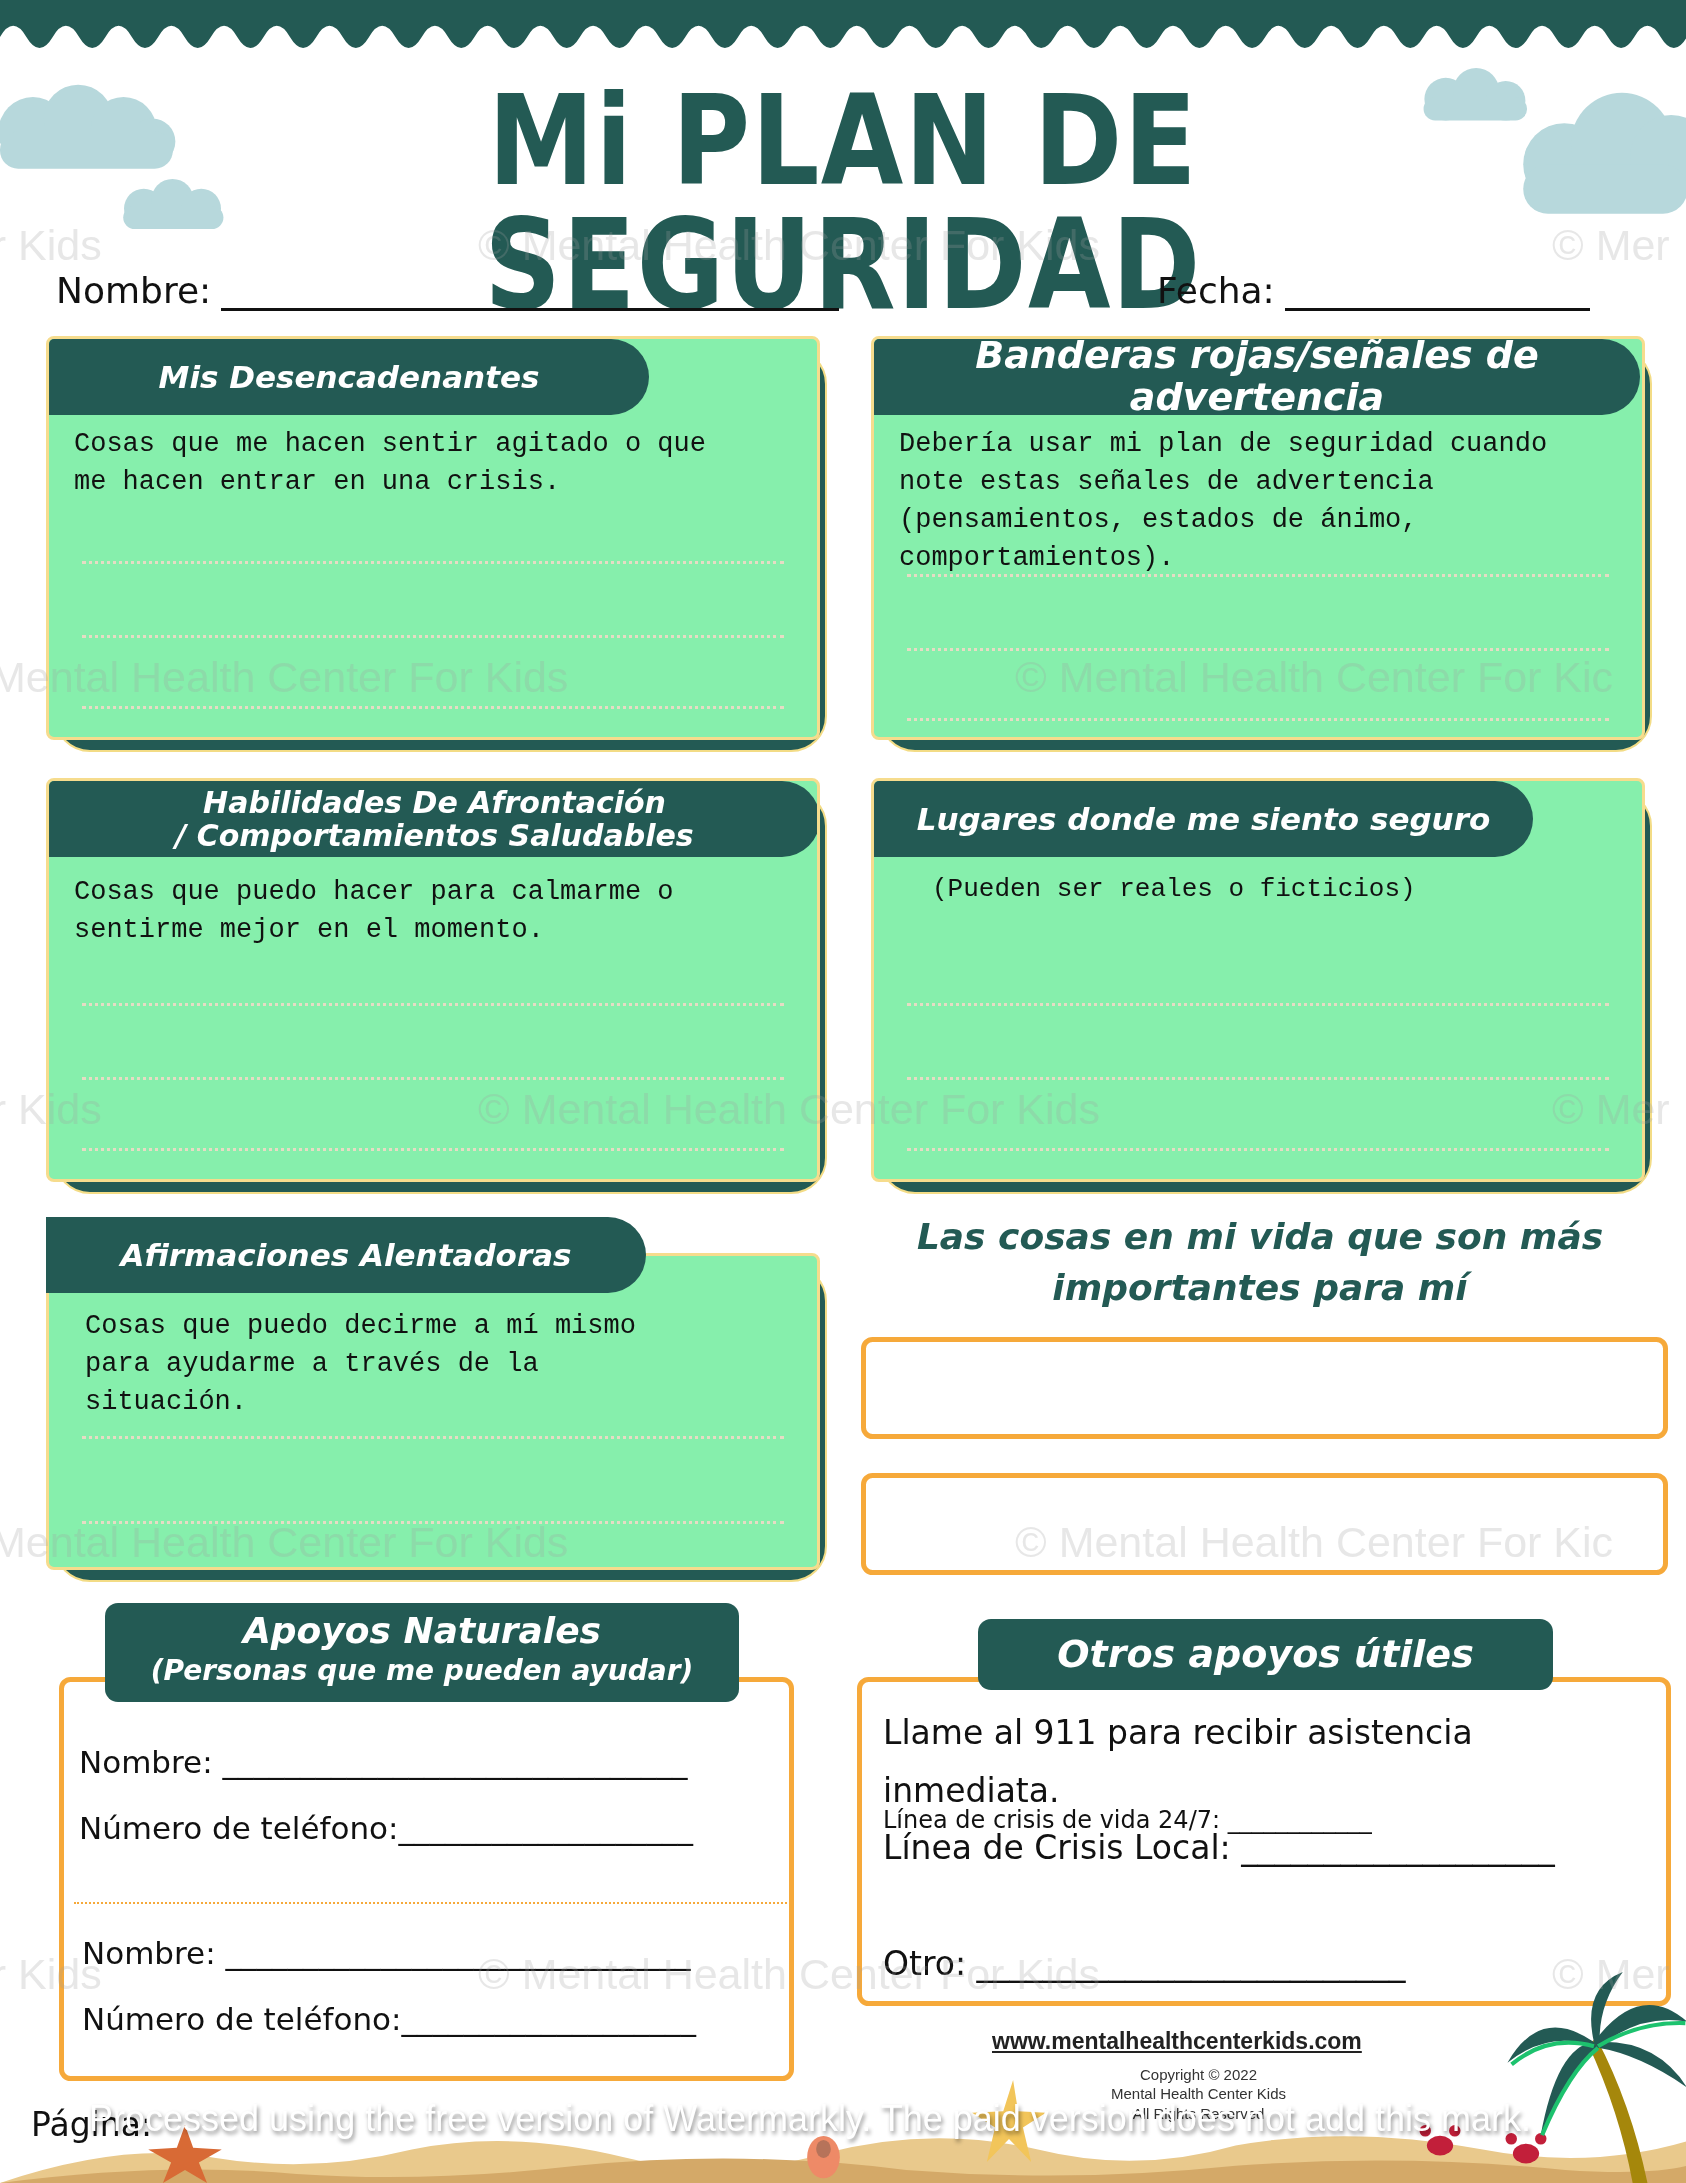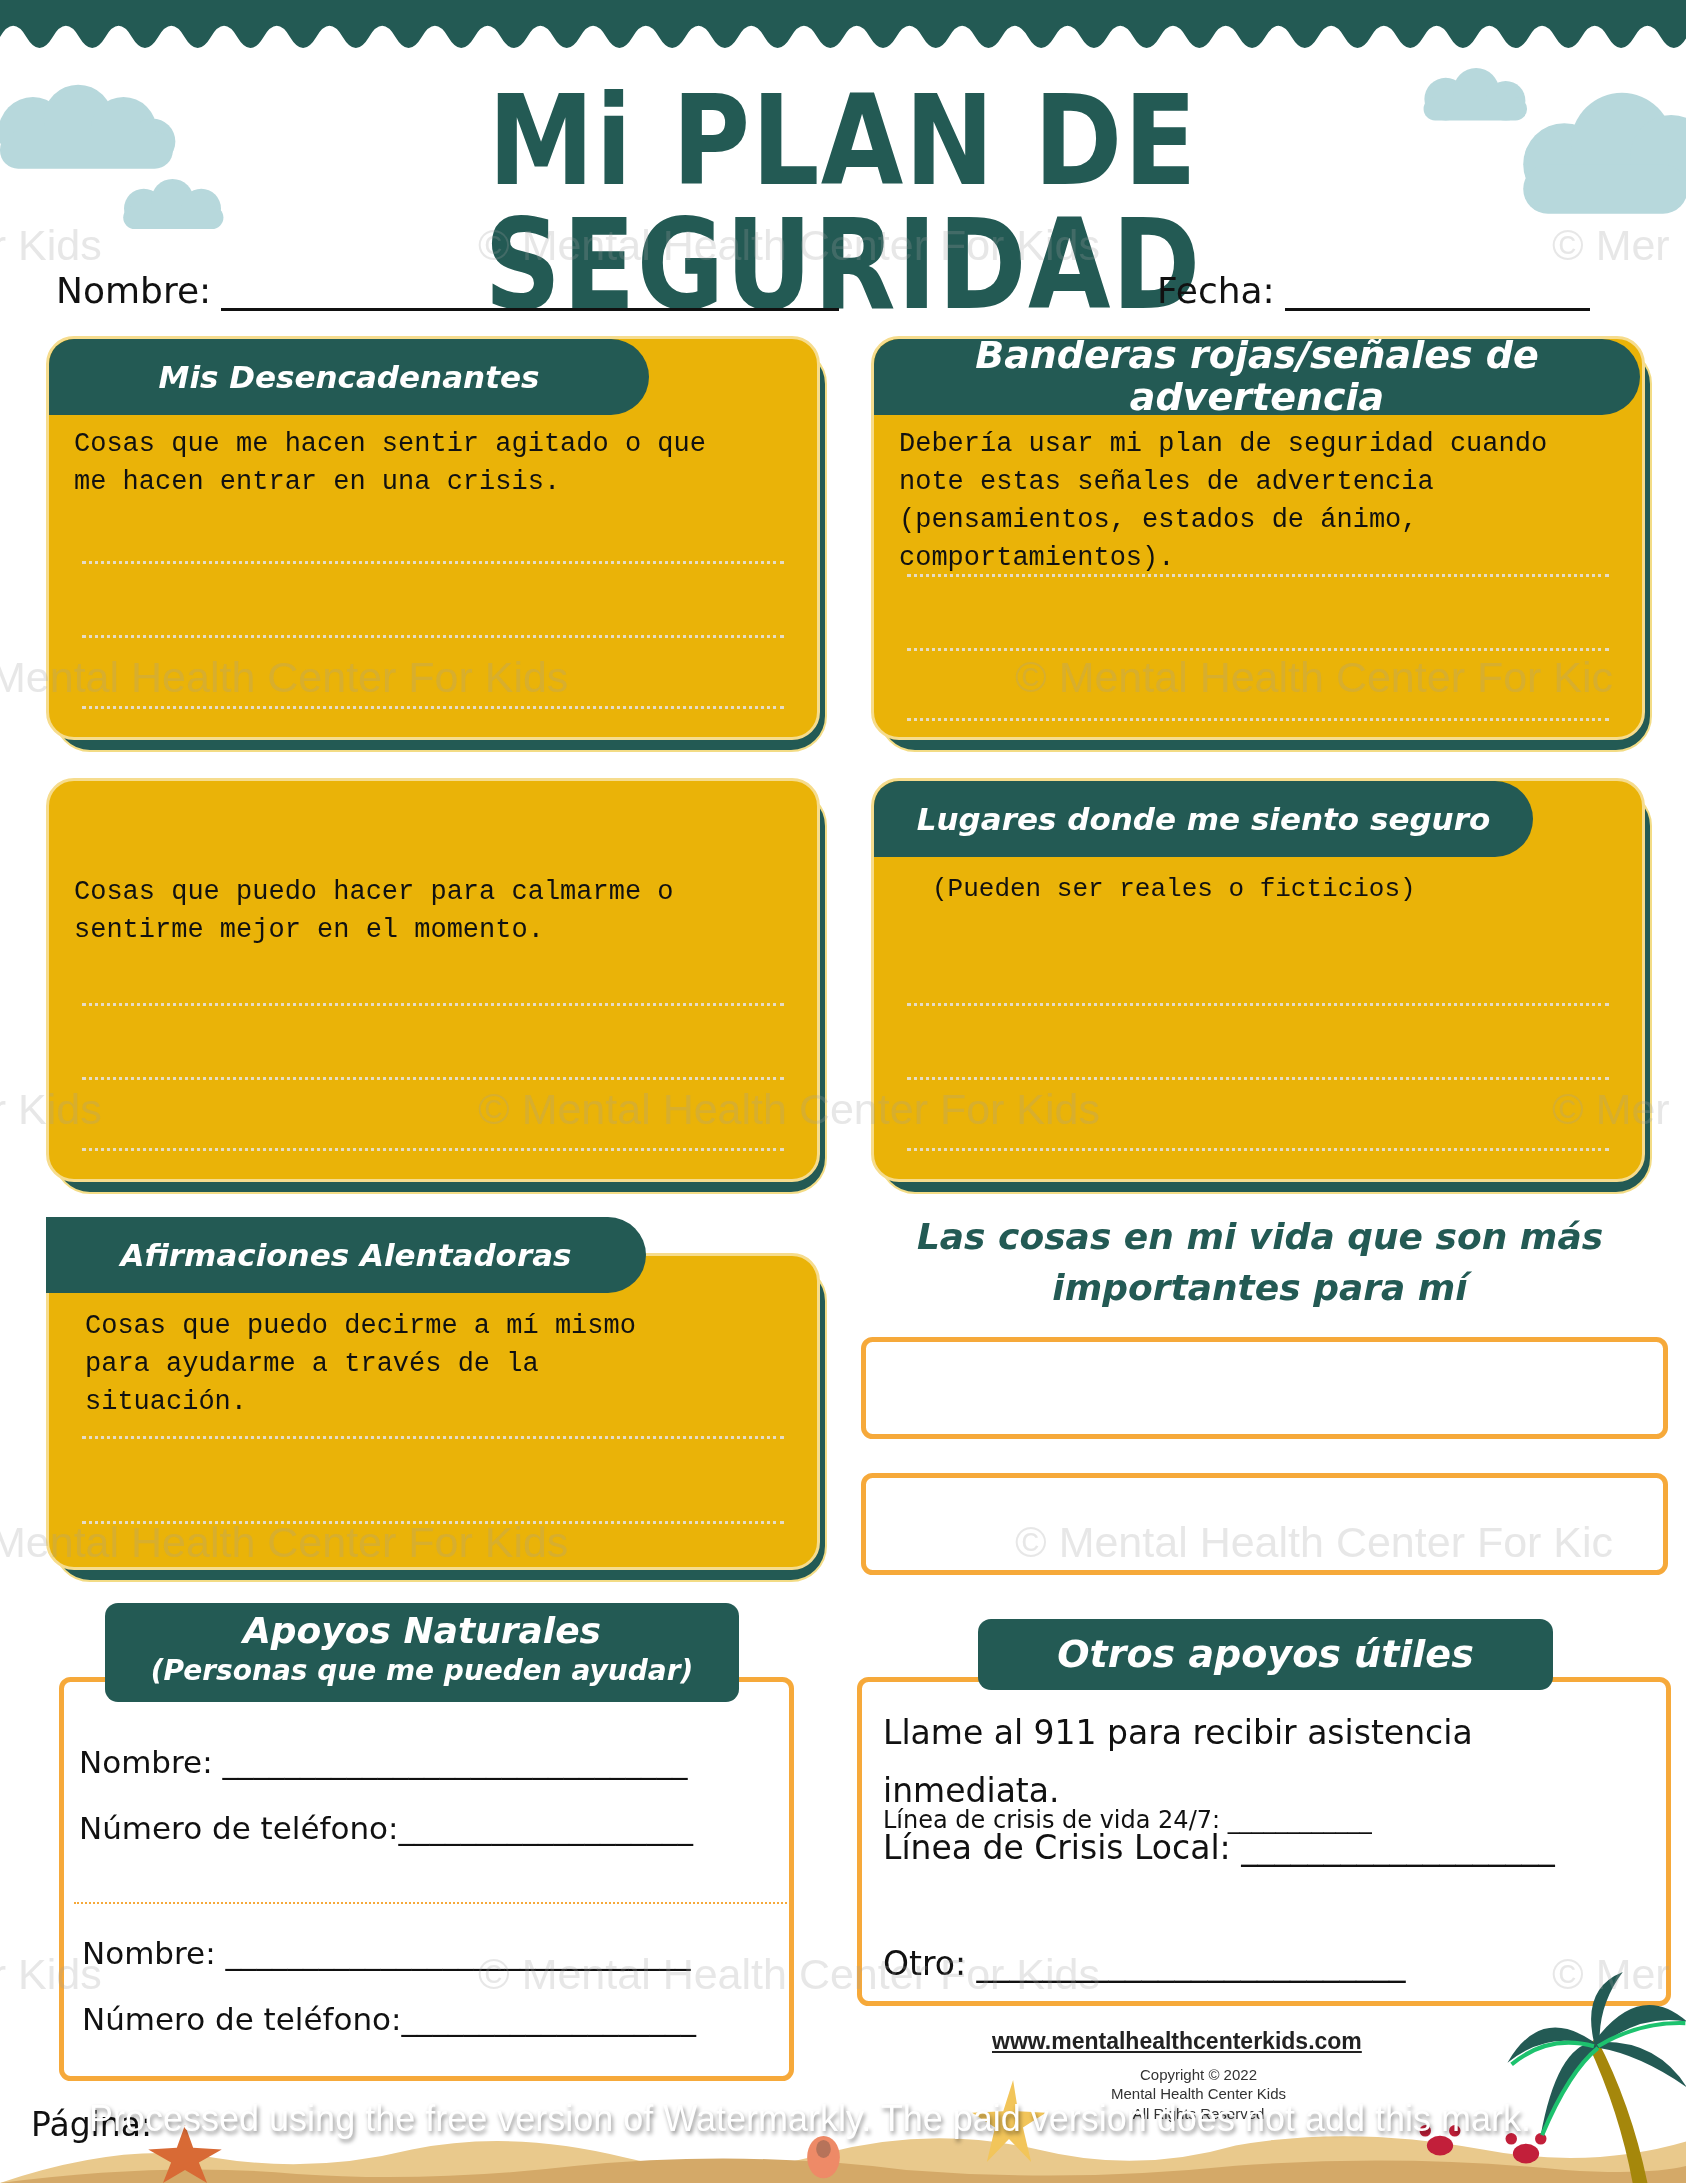--- a/index.html
+++ b/index.html
@@ -16,21 +16,21 @@
   .wm { position: absolute; font-family: "Liberation Sans", sans-serif; font-size: 43px;
     color: rgba(160,160,160,0.25); white-space: nowrap; pointer-events: none; z-index: 5; }
 
   .field-line { position: absolute; font-family: "DejaVu Sans", sans-serif; font-size: 36px; color: #111; }
   .field-line .blank { display: inline-block; border-bottom: 3.3px solid #111; vertical-align: bottom; margin-left: 10px; height: 33px; }
 
   .card { position: absolute; }
   .card .shadow { position: absolute; left: 8.2px; top: 11.5px; right: -6.6px; bottom: -11.5px;
     background: #235a54; border-radius: 36px; border: 2.5px solid #f3dc86; }
   .card .body { position: absolute; left: 0; top: 0; right: 0; bottom: 0;
-    background: #eab308; border: 3.3px solid #f6dc8d; border-radius: 28px; overflow: hidden; }
+    background: #86efac; border: 3.3px solid #f6dc8d; border-radius: 8px; overflow: hidden; }
   .card .hdr { position: absolute; left: 0; top: 0; height: 76px; background: #235a54;
     border-radius: 0 40px 40px 0; color: #fff; font-family: "DejaVu Sans", sans-serif;
     font-style: italic; font-weight: bold; font-size: 31px; display: flex; align-items: center; justify-content: center; text-align: center; line-height: 1.1; }
   .card .desc { position: absolute; left: 25px; right: 25px; font-family: Liberation Mono, monospace; font-size: 27px; line-height: 38px; color: #111; }
   .card .dots { position: absolute; left: 33px; right: 33px; border-top: 3.3px dotted #e6dcc4; }
 
   .imp-title { position: absolute; left: 848px; top: 1211px; width: 824px; text-align: center;
     font-family: "DejaVu Sans", sans-serif; font-weight: bold; font-style: italic; font-size: 36px; color: #235a54; line-height: 51px; }
   .imp-box { position: absolute; left: 861px; width: 807px; height: 102px; border: 5px solid #f6a93a; border-radius: 11.5px; background: #fff; }
 
@@ -132,20 +132,24 @@
     <div class="desc" style="top:86px">Debería usar mi plan de seguridad cuando note estas señales de advertencia (pensamientos, estados de ánimo, comportamientos).</div>
     <div class="dots" style="top:235px"></div>
     <div class="dots" style="top:309px"></div>
     <div class="dots" style="top:379px"></div>
   </div>
 </div>
 
 <div class="card" style="left:46px;top:778px;width:774px;height:404px">
   <div class="shadow"></div>
   <div class="body">
+    <div class="hdr" style="width:771px;flex-direction:column;font-size:30px">
+      <span>Habilidades De Afrontación</span>
+      <span>/ Comportamientos  Saludables</span>
+    </div>
     <div class="desc" style="top:92px">Cosas que puedo hacer para calmarme o sentirme mejor en el momento.</div>
     <div class="dots" style="top:222px"></div>
     <div class="dots" style="top:296px"></div>
     <div class="dots" style="top:367px"></div>
   </div>
 </div>
 
 <div class="card" style="left:871px;top:778px;width:774px;height:404px">
   <div class="shadow"></div>
   <div class="body">

